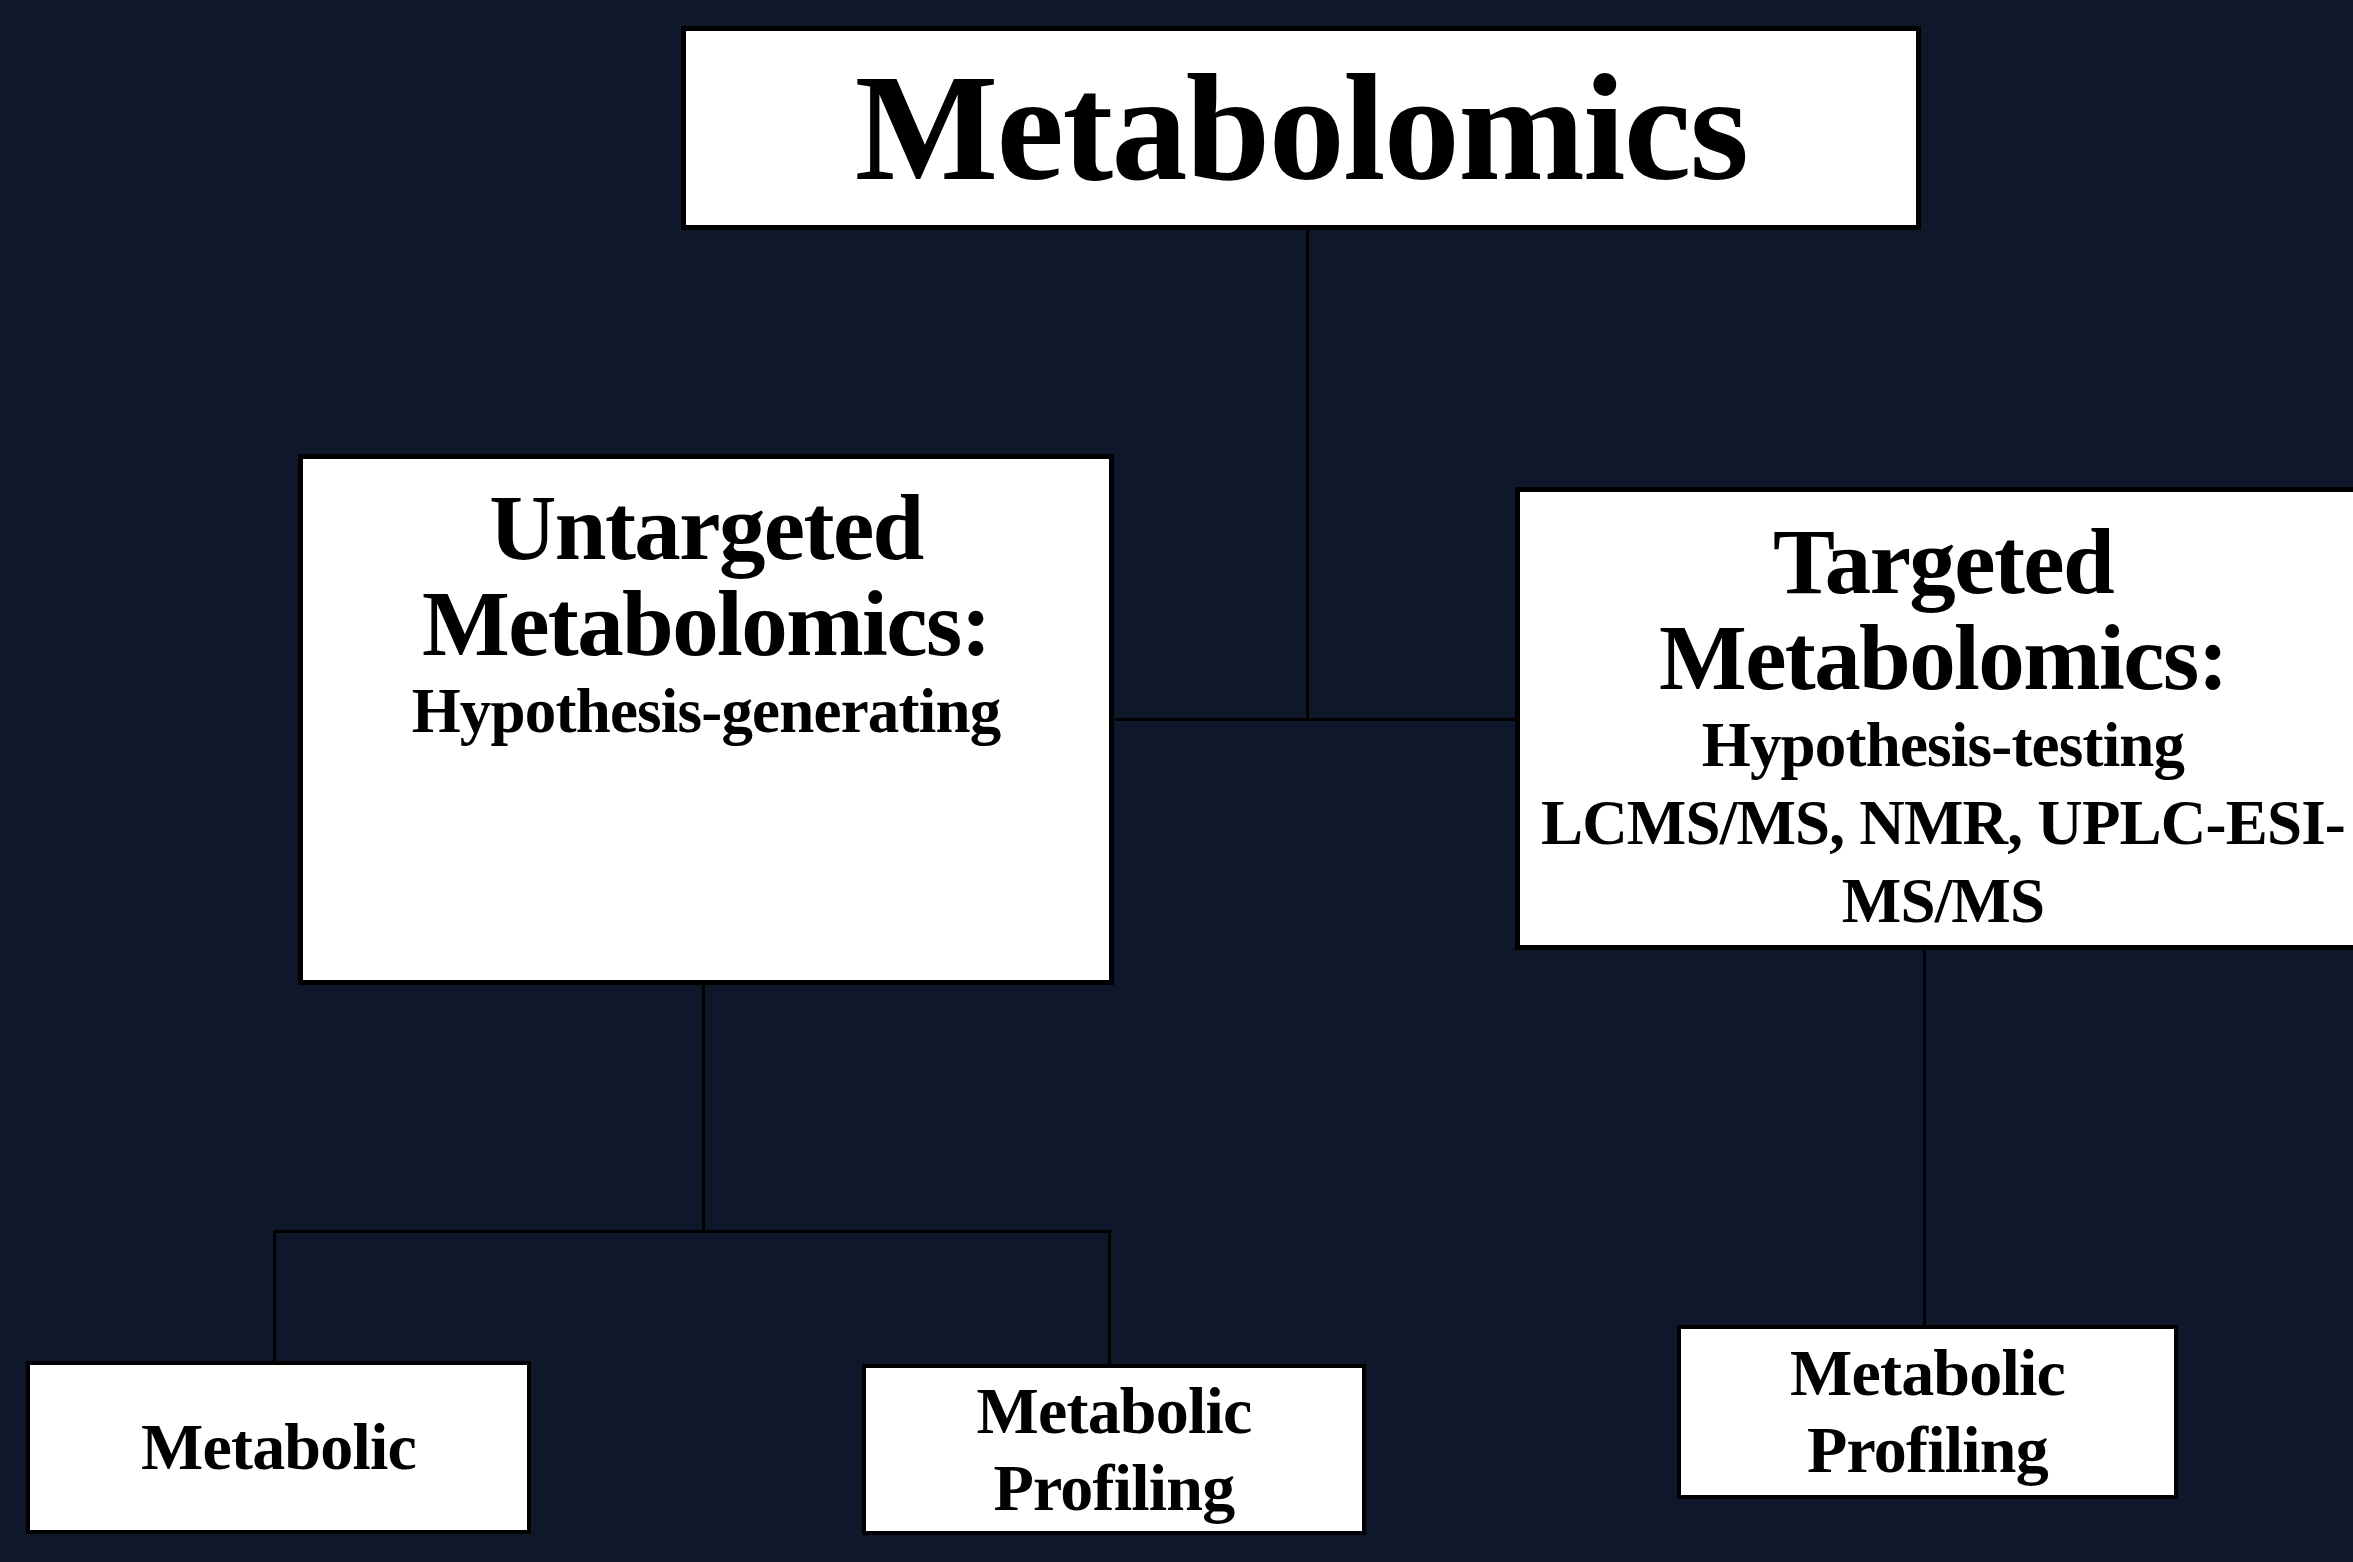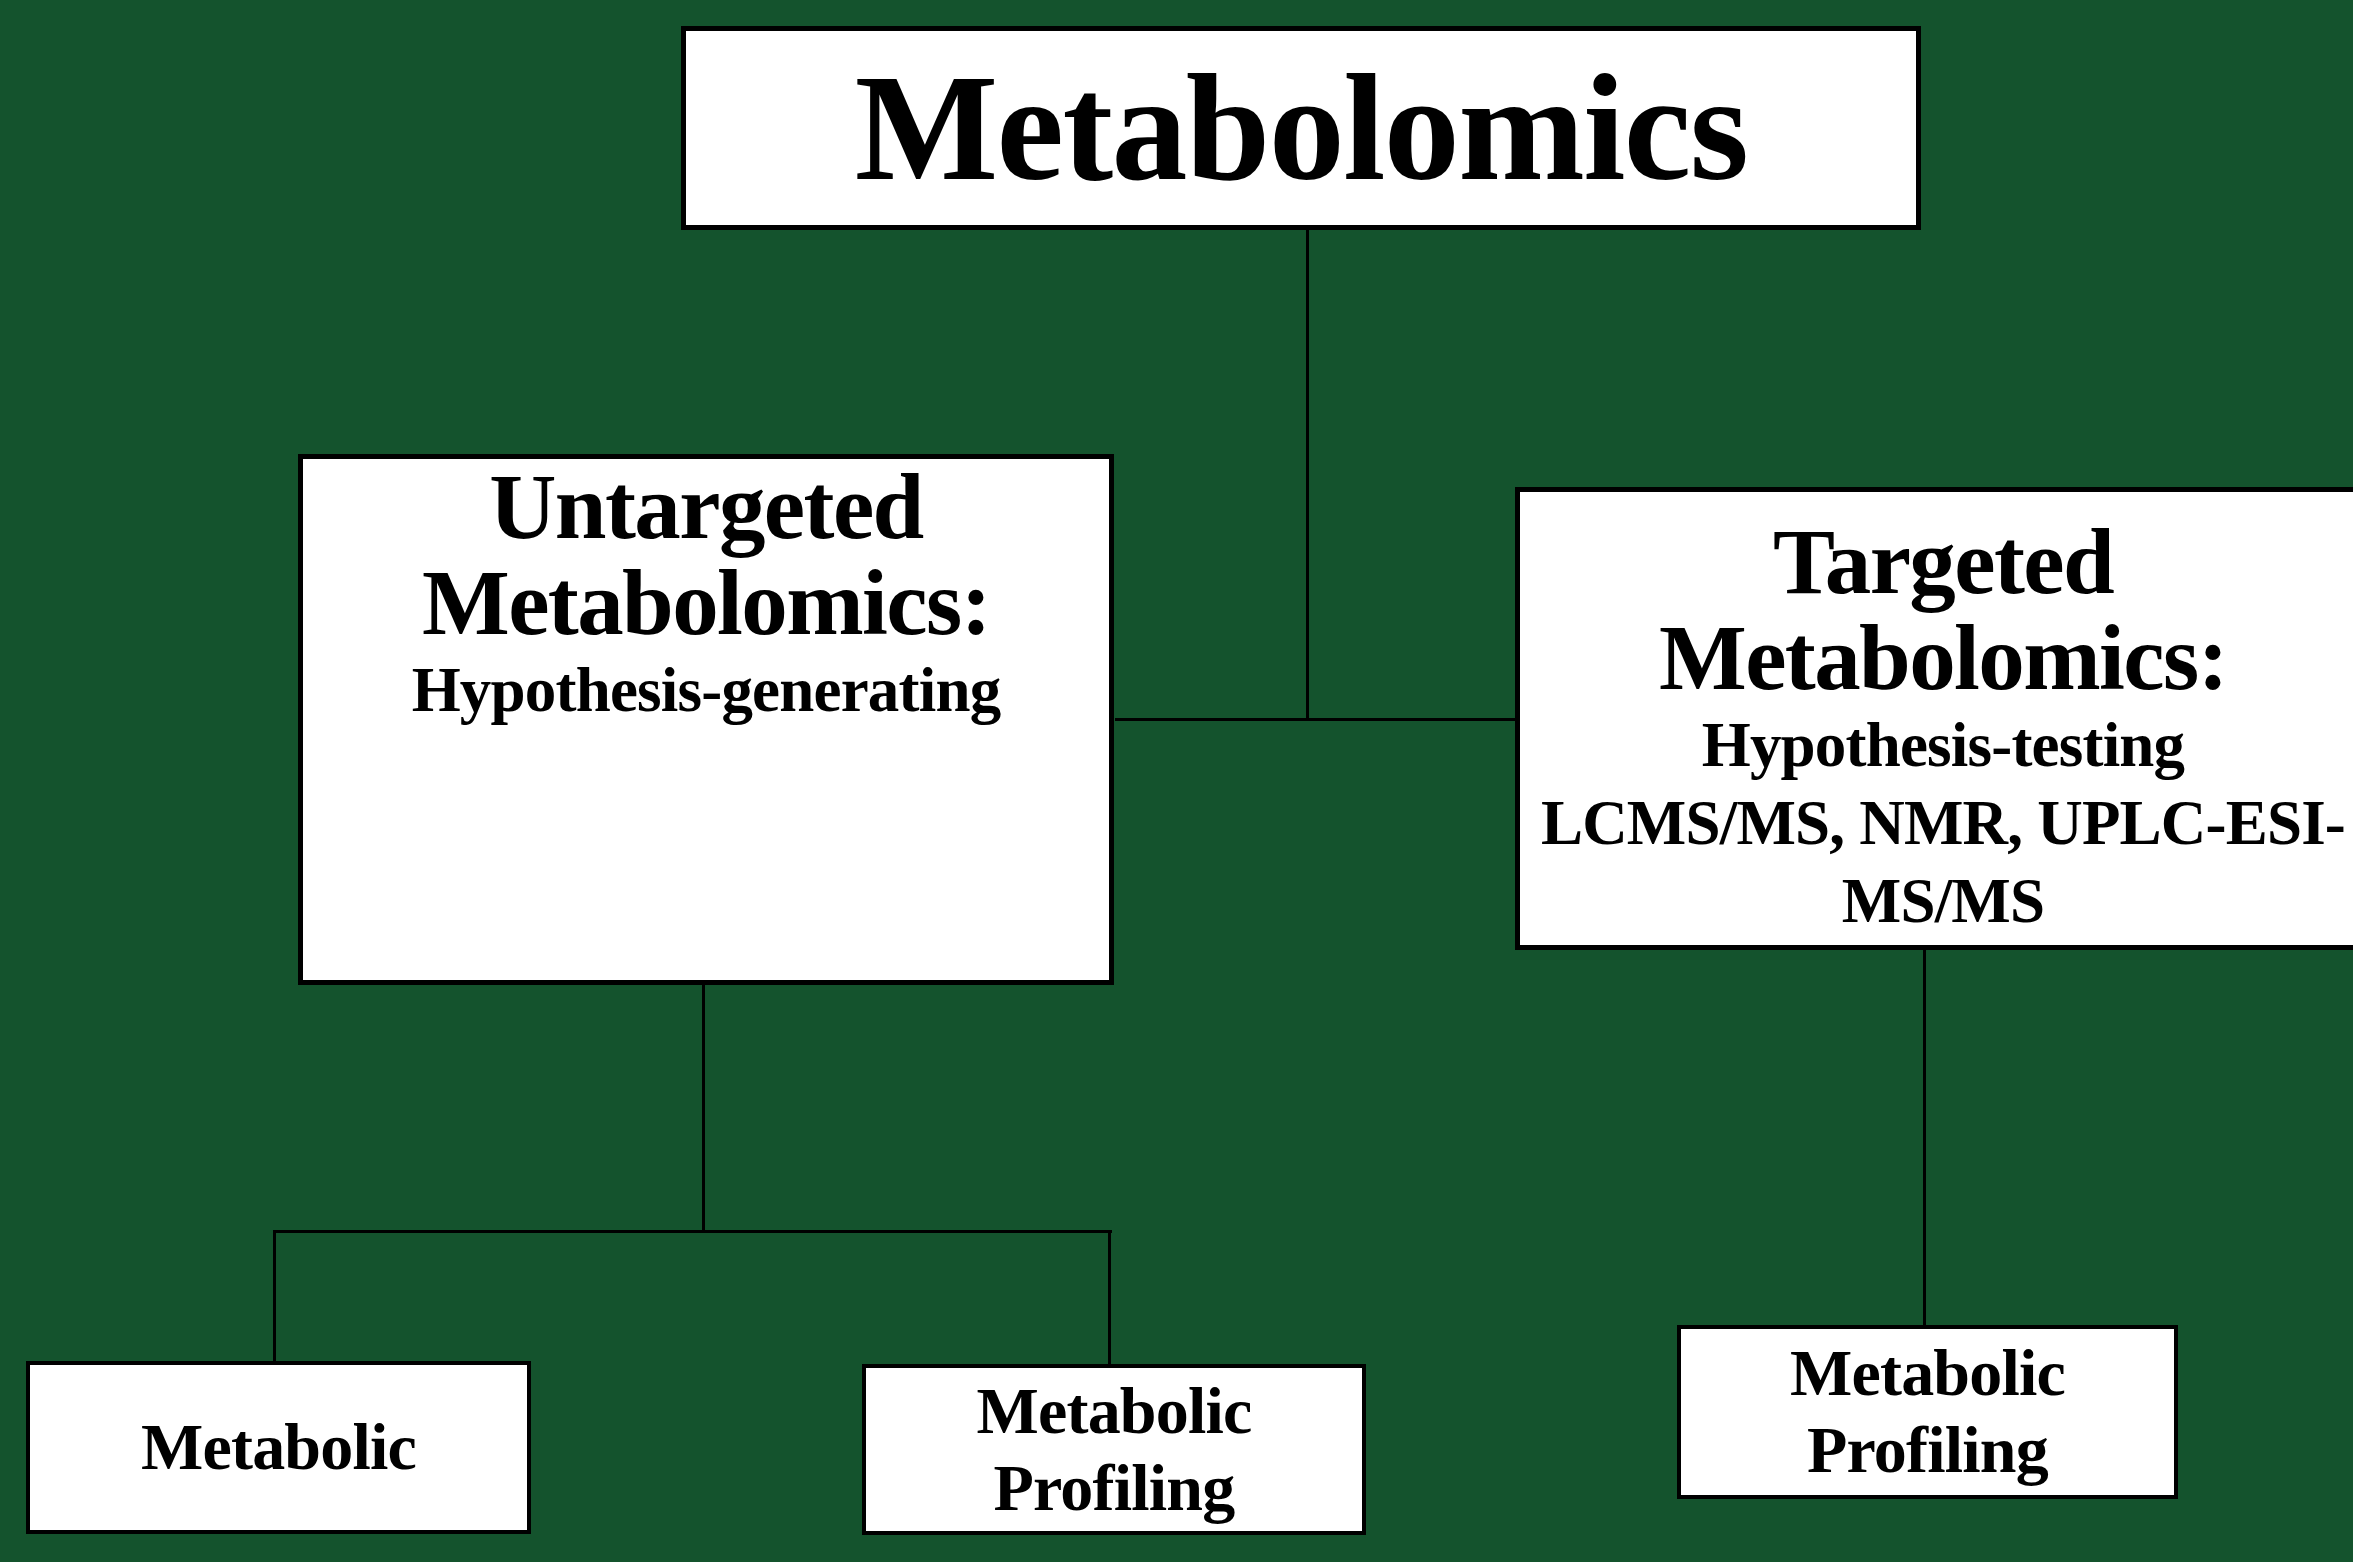--- a/index.html
+++ b/index.html
@@ -4,42 +4,42 @@
 <style>
   html, body {
     margin: 0;
     padding: 0;
     background: #ffffff;
   }
   #canvas {
     position: relative;
     width: 2354px;
     height: 1562px;
-    background: #14532d;
+    background: #0f172a;
     font-family: "Liberation Serif", "DejaVu Serif", serif;
     color: #000000;
     overflow: hidden;
   }
   .node {
     position: absolute;
     box-sizing: border-box;
     background: #ffffff;
     border: 5.6px solid #000000;
     display: flex;
     flex-direction: column;
     align-items: center;
     text-align: center;
     font-weight: 700;
     z-index: 2;
   }
   .node .line { display: block; white-space: nowrap; }
 
   
   #box-root        { left: 681px;  top: 25.6px;   width: 1240px; height: 204px; justify-content: center; }
-  #box-untargeted  { left: 298px;  top: 454px;  width: 816px; height: 531px; padding-top: 0; }
+  #box-untargeted  { left: 298px;  top: 454px;  width: 816px; height: 531px; padding-top: 21px; }
   #box-targeted    { left: 1515px; top: 487px;  width: 856px; height: 463px; padding-top: 22.4px; }
   #box-fingerprinting   { left: 26px;   top: 1361px; width: 505px; height: 173px; justify-content: center; border-width: 4.8px; }
   #box-profiling-mid    { left: 862px; top: 1364px; width: 504px; height: 171px; justify-content: center; border-width: 4.8px; }
   #box-profiling-right  { left: 1677px; top: 1325px; width: 501px; height: 174px; justify-content: center; border-width: 4.8px; }
 
   
   .root-label  { font-size: 152px; line-height: 1.0; letter-spacing: -1.6px; }
   .title-line  { font-size: 93px; line-height: 1.03; letter-spacing: -1.6px; }
   .body-line   { font-size: 63px;  line-height: 1.24; letter-spacing: -0.8px; }
   .leaf-line   { font-size: 66px;  line-height: 1.16; letter-spacing: -0.8px; }

